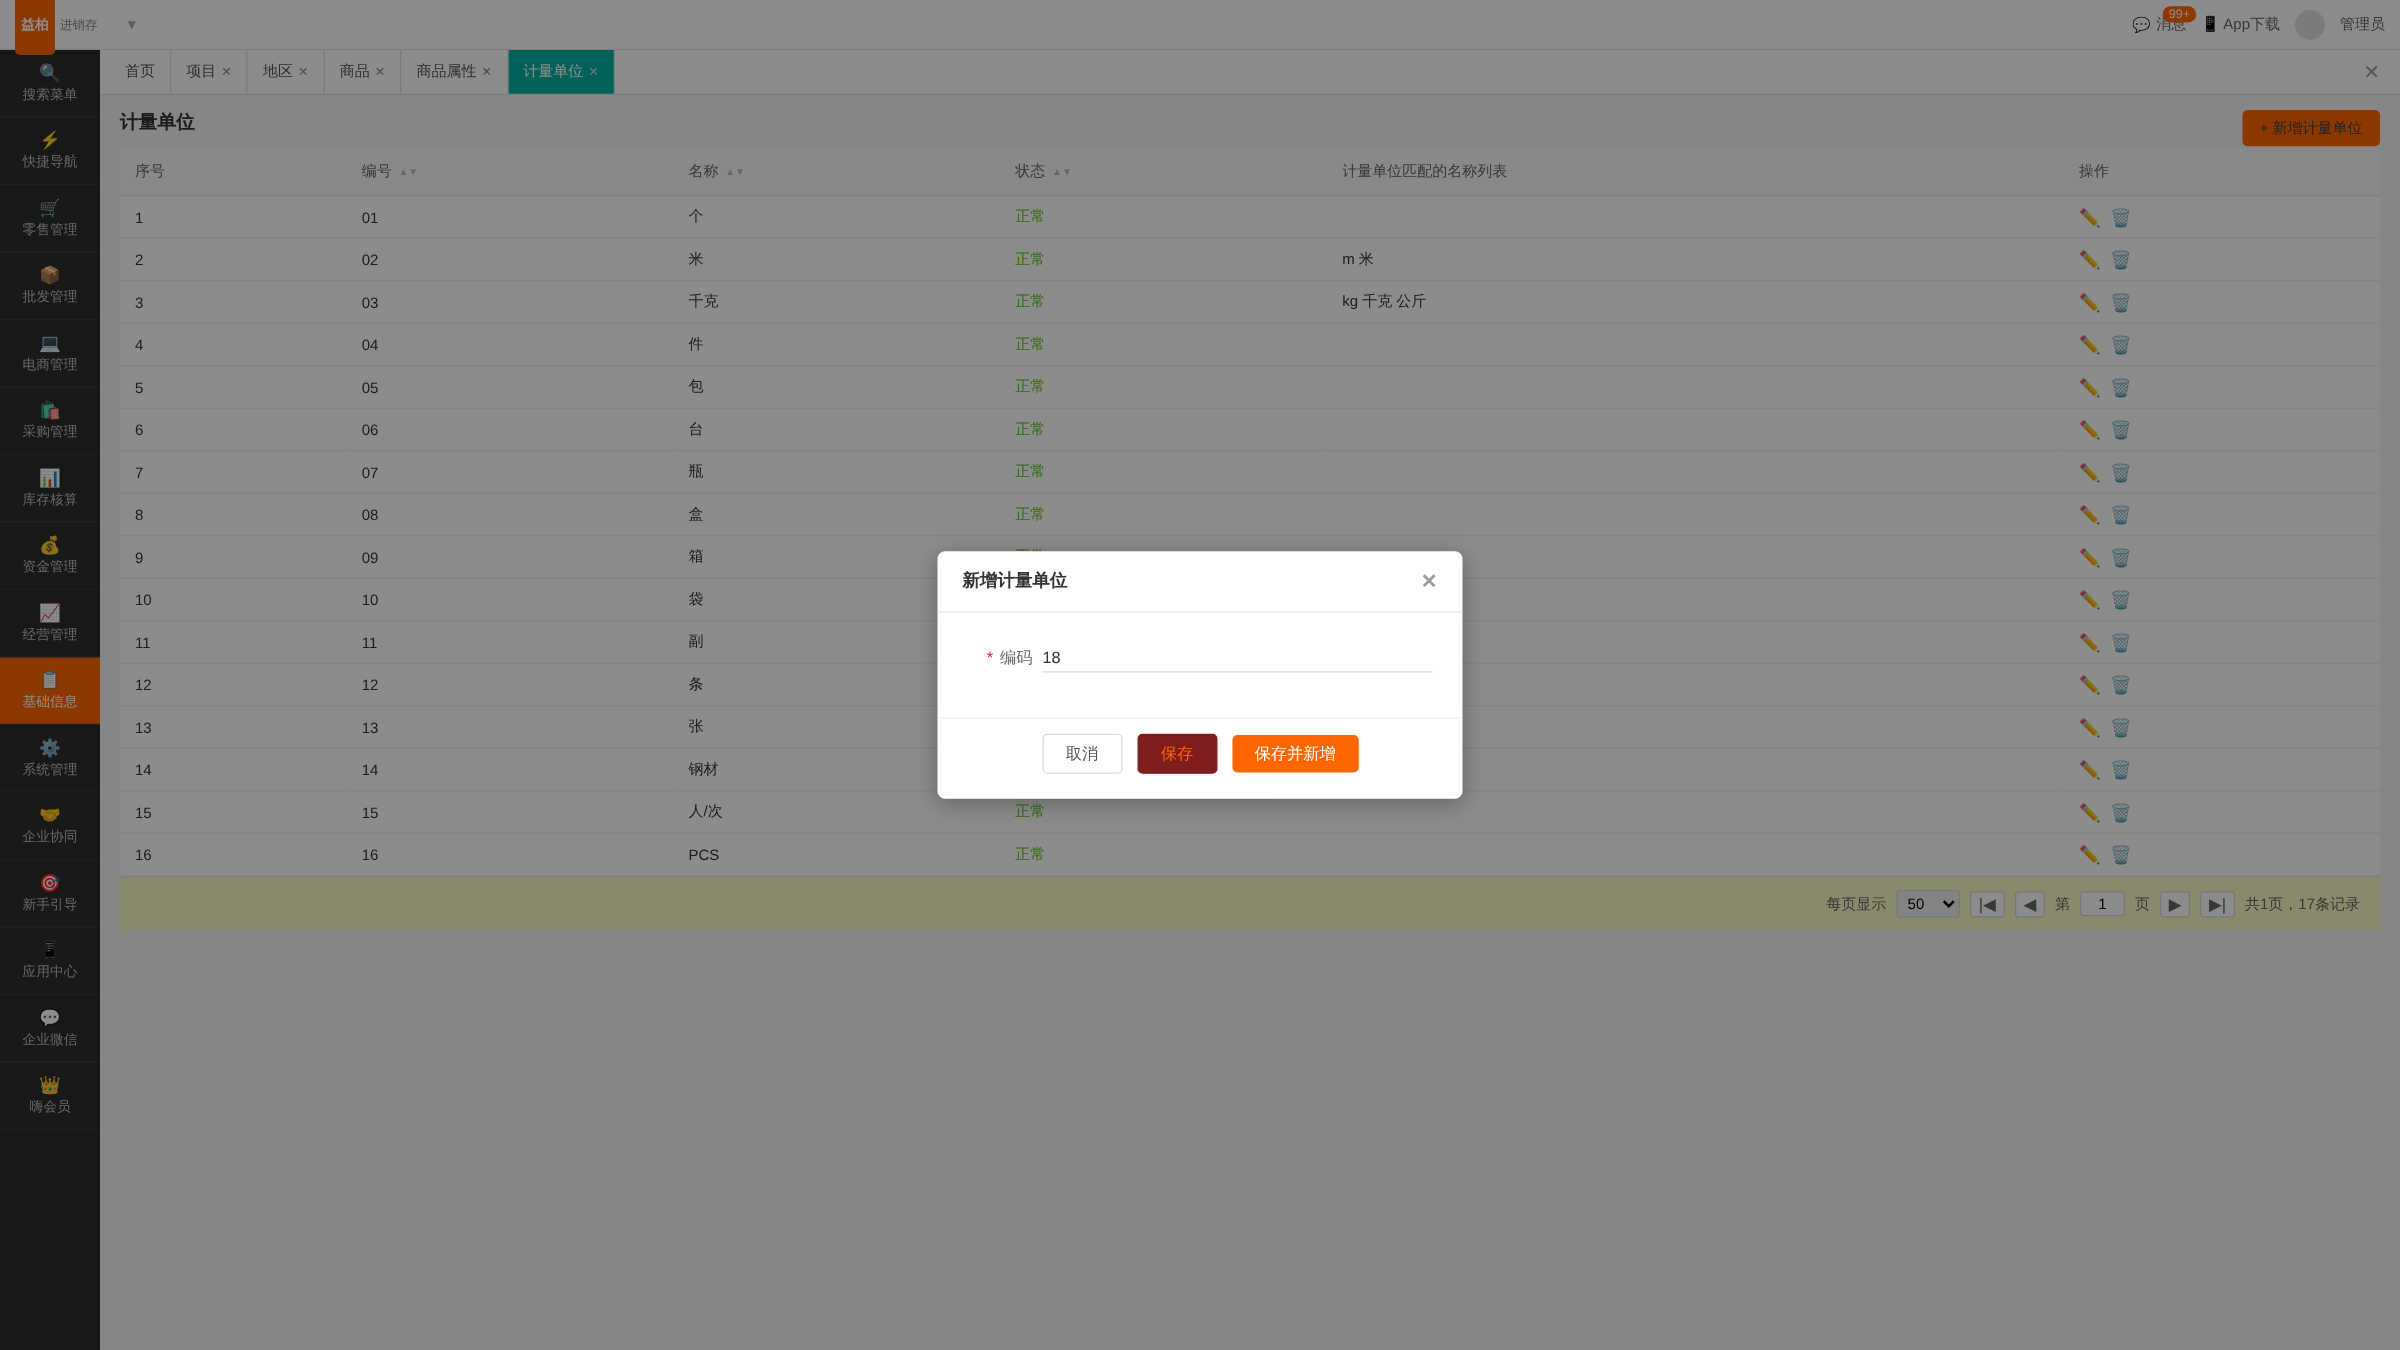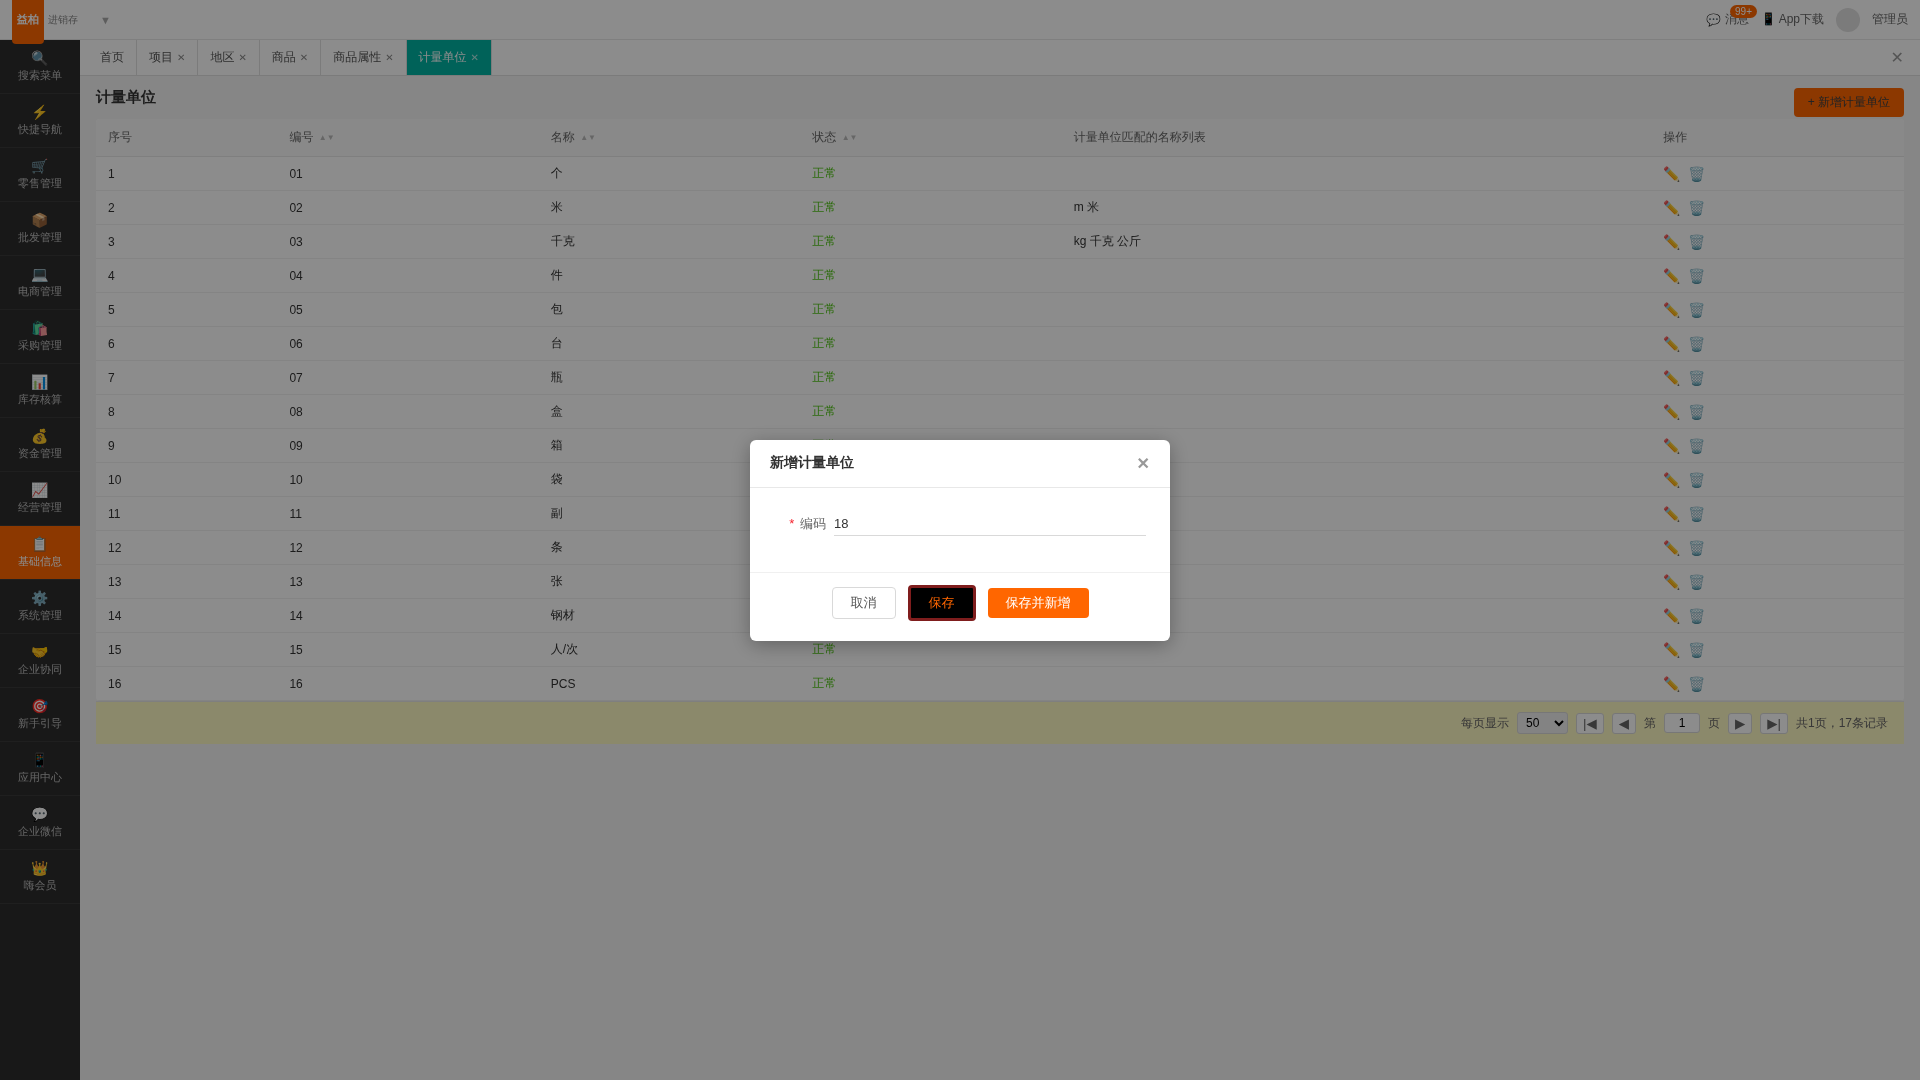--- a/index.html
+++ b/index.html
@@ -335,22 +335,22 @@
     .btn-cancel {
       border: 1px solid #d9d9d9;
       background: #fff;
       color: #555;
       padding: 6px 18px;
       border-radius: 4px;
       cursor: pointer;
       font-size: 13px;
     }
     .btn-save {
-      border: 3px solid #7f1d1d;
-      background: #000000;
+      border: 1px solid #7f1d1d;
+      background: #7f1d1d;
       color: #f60;
       padding: 6px 18px;
       border-radius: 4px;
       cursor: pointer;
       font-size: 13px;
     }
     .btn-save-add {
       border: none;
       background: #f60;
       color: #fff;

